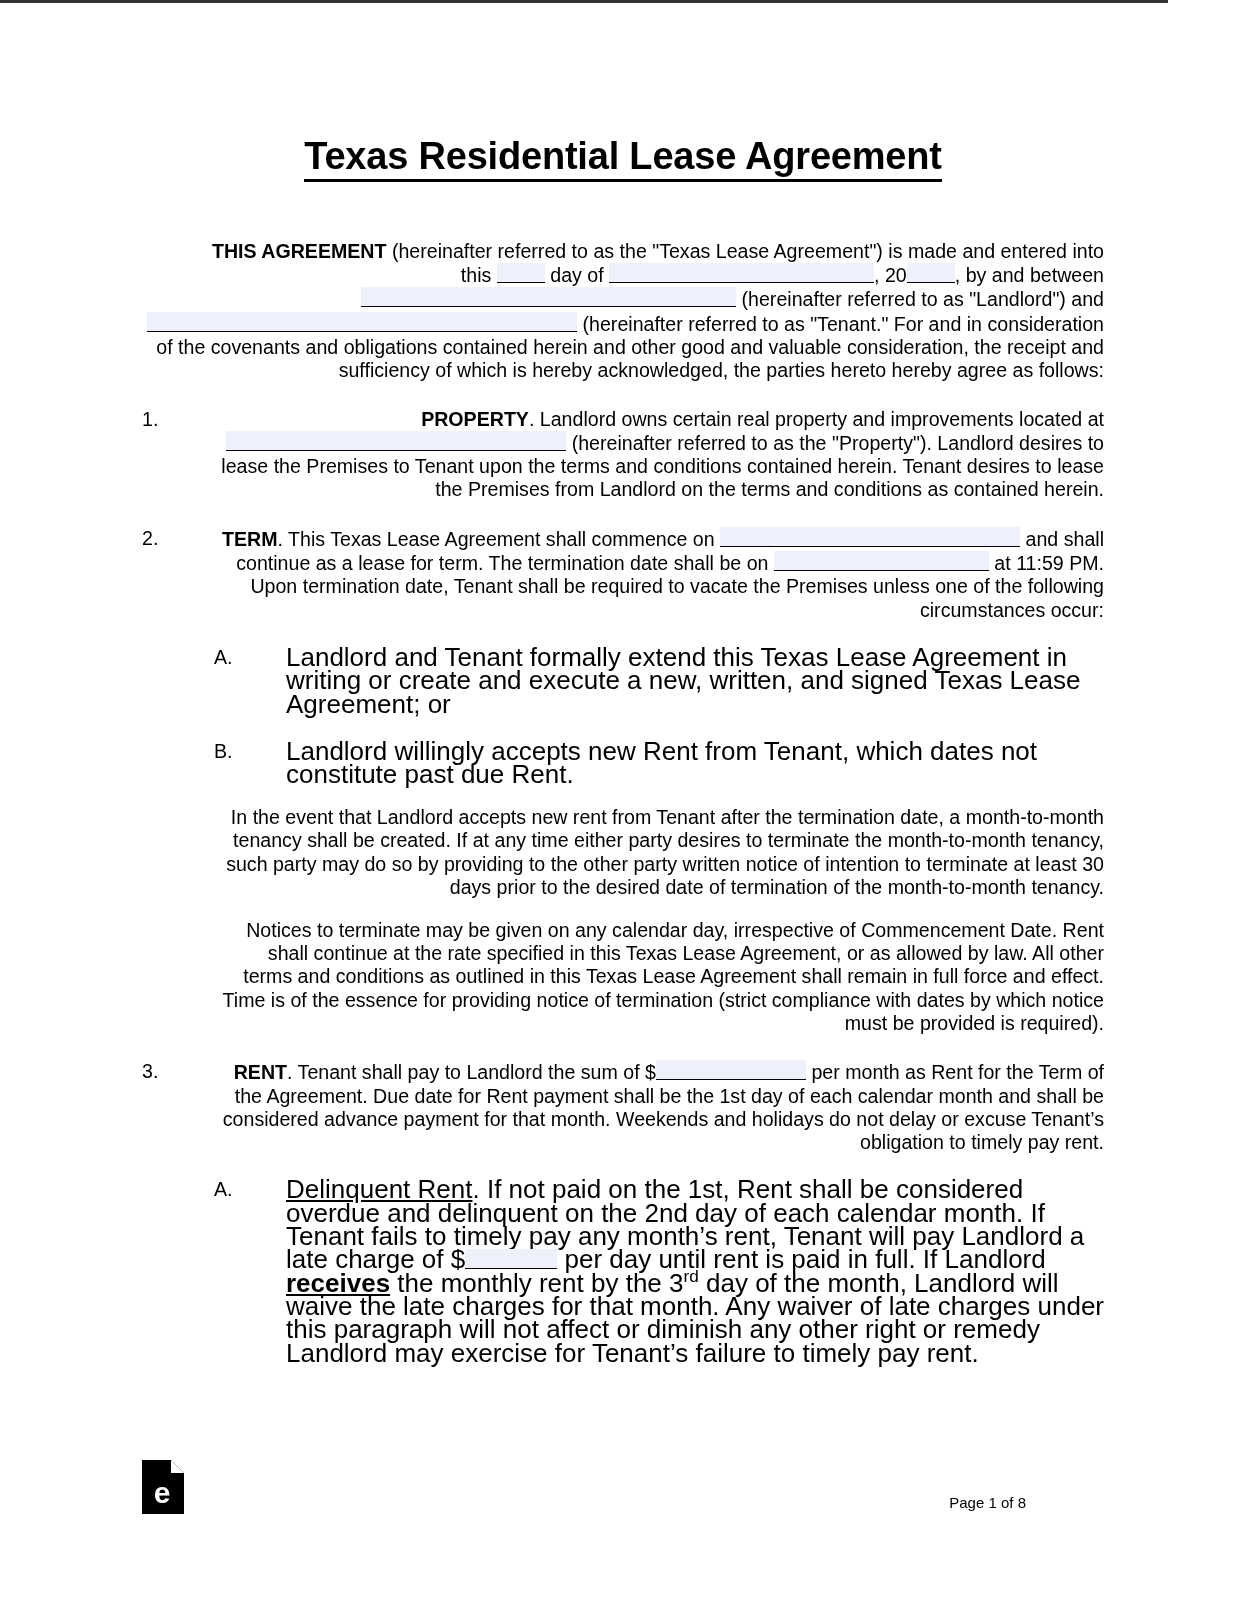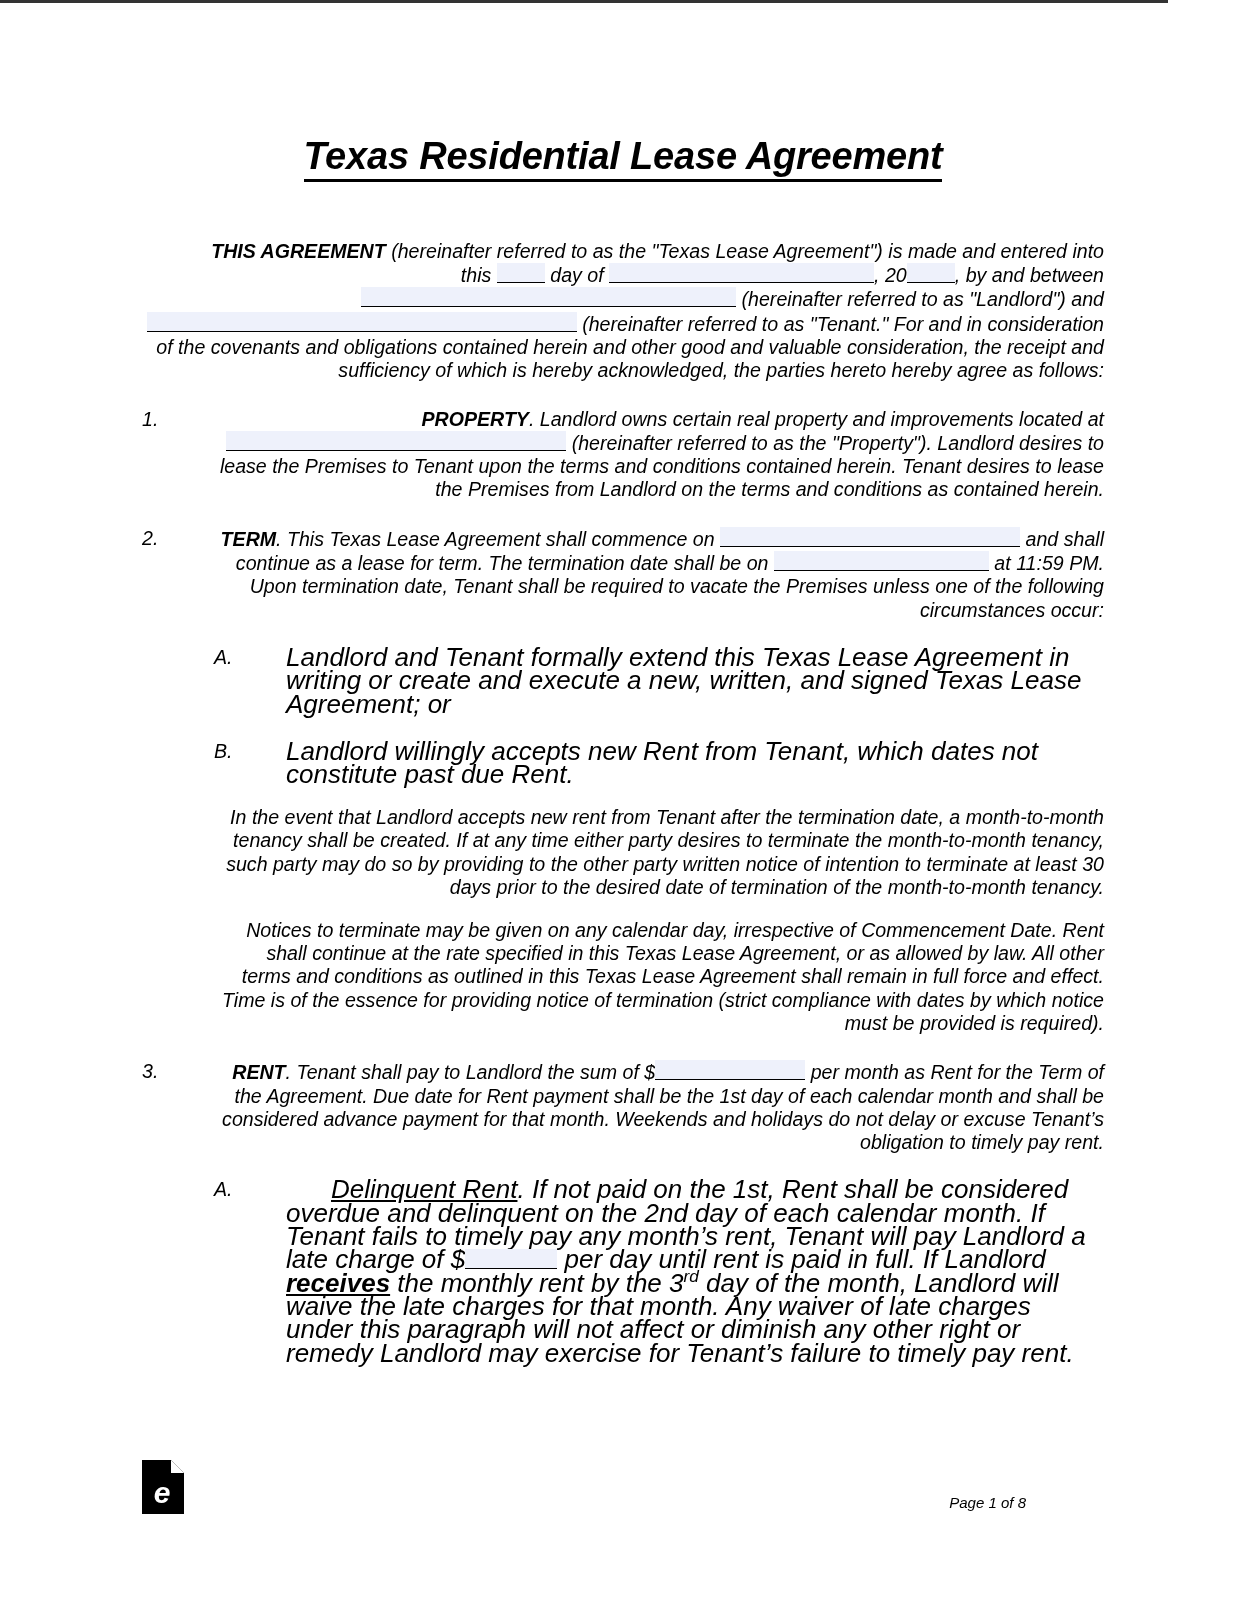--- a/index.html
+++ b/index.html
@@ -12,21 +12,20 @@
     color: #000000;
   }
   .page {
     position: relative;
     width: 1168px;
     height: 1610px;
     background: #ffffff;
     box-sizing: border-box;
     border-top: 3px solid #333333;
     overflow: hidden;
-    font-style: italic;
   }
   .page-inner {
     position: absolute;
     left: 142px;
     top: 0;
     width: 962px;
     height: 100%;
   }
 
   
@@ -113,21 +112,21 @@
   }
   .blank.xs  { width: 48px; }
   .blank.sm  { width: 92px; }
   .blank.md  { width: 150px; }
   .blank.lg  { width: 215px; }
   .blank.xl  { width: 265px; }
   .blank.xxl { width: 300px; }
   .blank.w340 { width: 340px; }
   .blank.w375 { width: 375px; }
 
-  .u { text-decoration: underline; margin-left: 45px; }
+  .u { text-decoration: underline; }
   .b { font-weight: bold; }
   .bu { font-weight: bold; text-decoration: underline; text-align: center; }
   sup { font-size: 0.66em; vertical-align: super; line-height: 0; }
 
   
   .footer {
     position: absolute;
     left: 0;
     right: 0;
     bottom: 96px;

